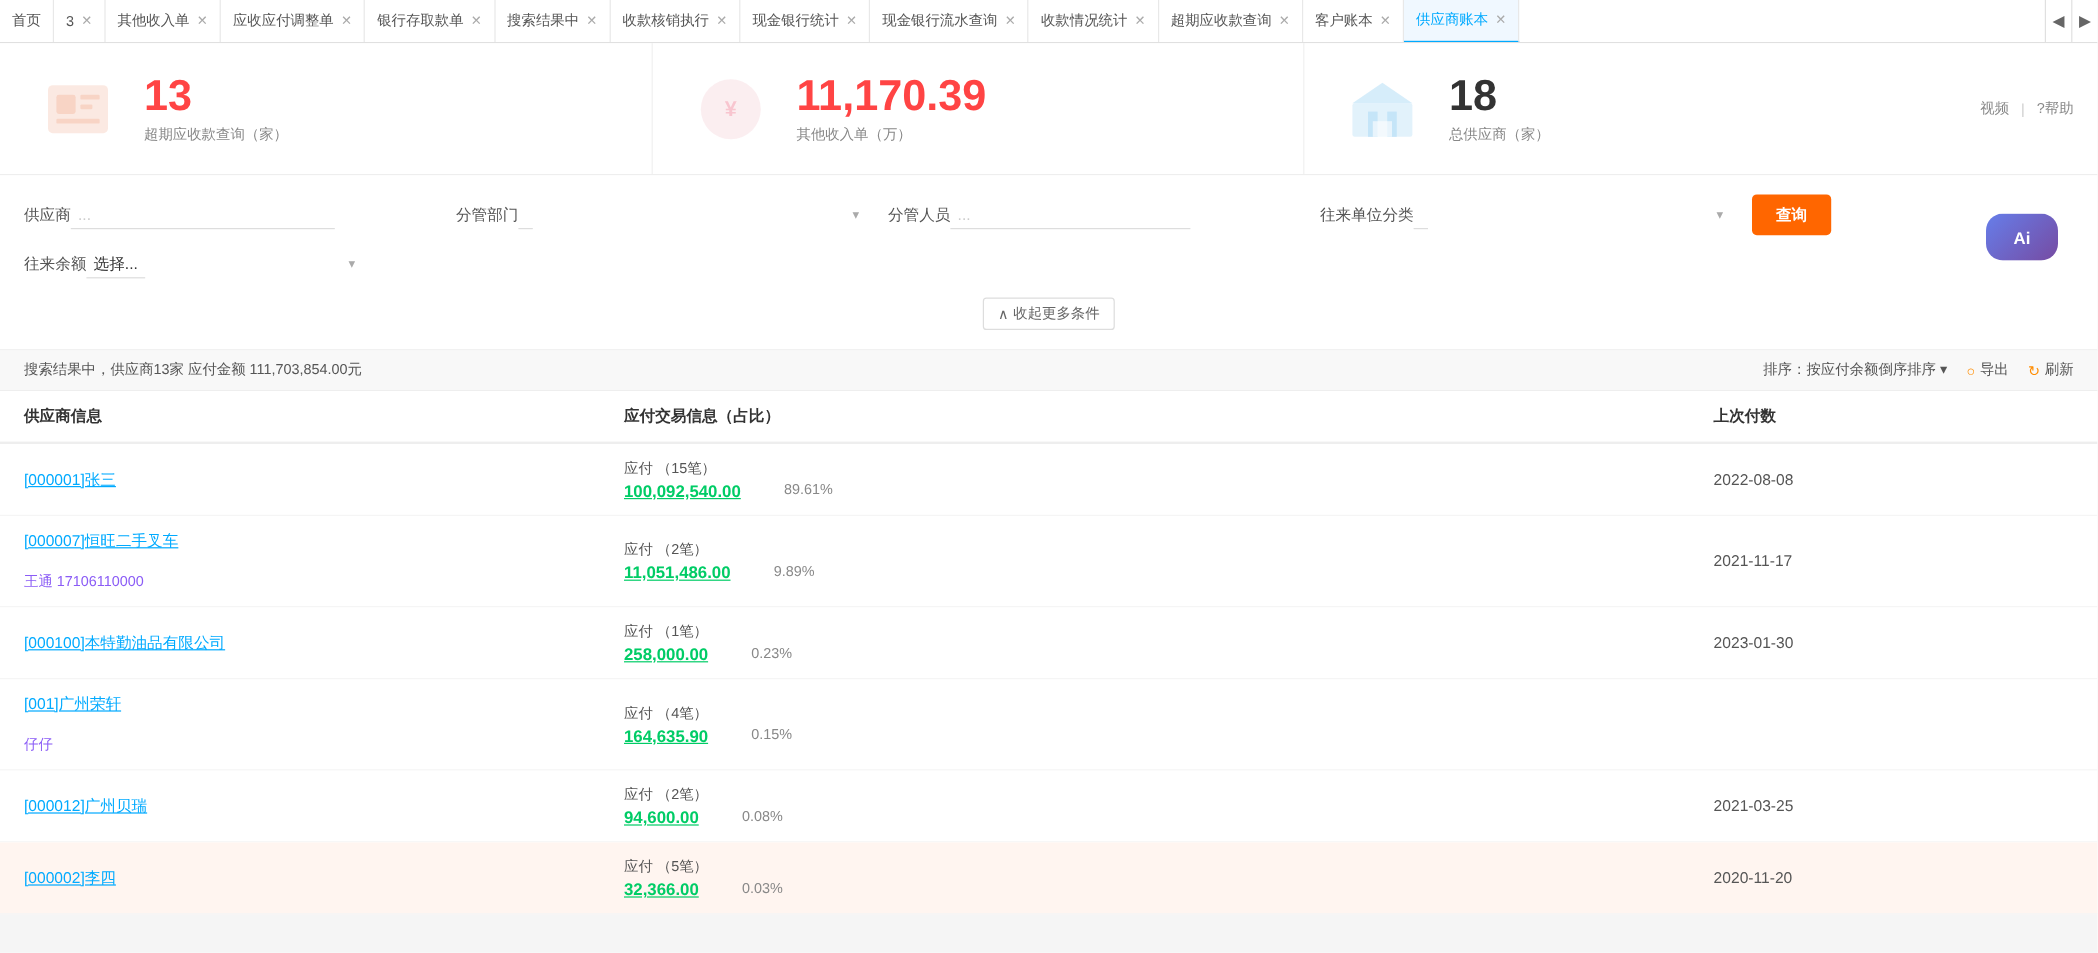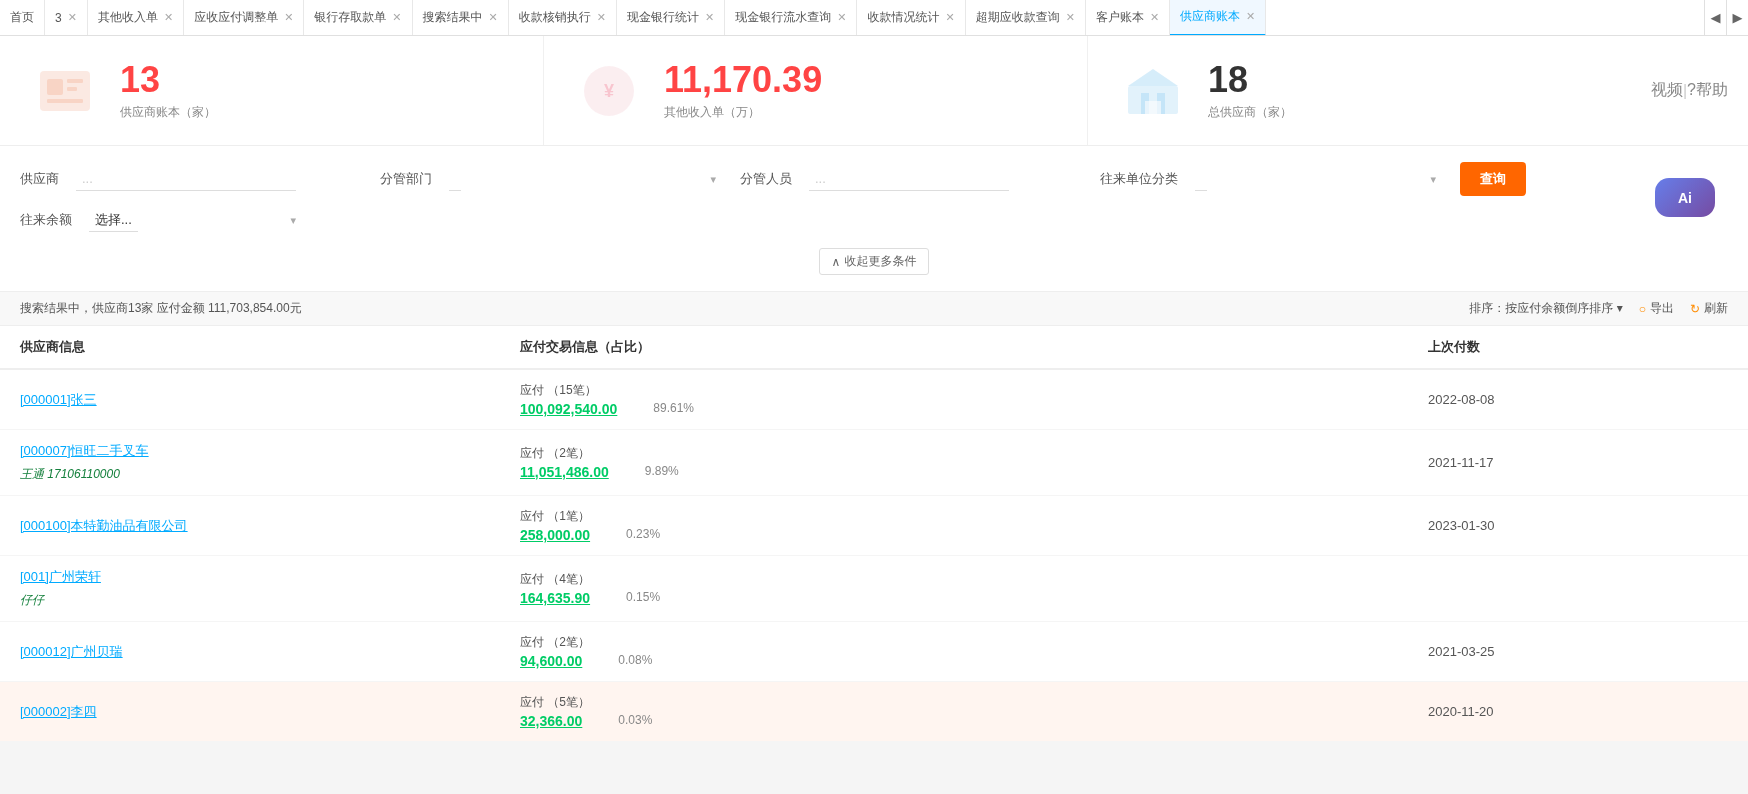--- a/index.html
+++ b/index.html
@@ -14,27 +14,27 @@
     .nav-arrow { width: 22px; height: 36px; display: flex; align-items: center; justify-content: center; cursor: pointer; color: #666; border-left: 1px solid #e0e0e0; }
 
     
     .header-stats { display: flex; background: #fff; border-bottom: 1px solid #eee; height: 110px; align-items: center; }
     .stat-card { display: flex; align-items: center; flex: 1; padding: 20px 30px; border-right: 1px solid #f0f0f0; height: 100%; }
     .stat-icon { width: 70px; height: 70px; display: flex; align-items: center; justify-content: center; margin-right: 20px; opacity: 0.6; }
     .stat-icon svg { width: 60px; height: 60px; }
     .stat-info { display: flex; flex-direction: column; }
     .stat-number { font-size: 36px; font-weight: bold; color: #ff4444; line-height: 1.1; }
     .stat-label { font-size: 12px; color: #888; margin-top: 4px; }
-    .header-right { display: flex; align-items: center; padding: 0 20px; font-size: 16px; color: #666; gap: 0; margin-left: auto; }
+    .header-right { display: flex; align-items: center; padding: 0 20px; font-size: 12px; color: #666; gap: 10px; margin-left: auto; }
     .header-right span { cursor: pointer; }
 
     
     .search-panel { background: #fff; padding: 16px 20px 8px 20px; border-bottom: 1px solid #eee; }
     .search-row { display: flex; align-items: center; gap: 20px; margin-bottom: 12px; }
-    .search-field { display: flex; align-items: center; gap: 17px; flex: 1; }
+    .search-field { display: flex; align-items: center; gap: 0; flex: 1; }
     .search-field label { font-size: 13px; color: #555; white-space: nowrap; }
     .search-input { flex: 1; border: none; border-bottom: 1px solid #ddd; outline: none; padding: 4px 6px; font-size: 13px; color: #333; background: transparent; }
     .search-input::placeholder { color: #ccc; }
     .search-select { flex: 1; border: none; border-bottom: 1px solid #ddd; outline: none; padding: 4px 6px; font-size: 13px; color: #333; background: transparent; appearance: none; cursor: pointer; }
     .select-wrapper { flex: 1; position: relative; }
     .select-wrapper::after { content: '▾'; position: absolute; right: 4px; top: 50%; transform: translateY(-50%); color: #aaa; pointer-events: none; font-size: 11px; }
     .more-btn { display: inline-flex; align-items: center; gap: 4px; font-size: 12px; color: #666; cursor: pointer; border: 1px solid #ddd; padding: 4px 12px; border-radius: 3px; background: #fff; }
     .query-btn { background: #ff6600; color: #fff; border: none; padding: 8px 20px; border-radius: 4px; cursor: pointer; font-size: 13px; font-weight: bold; text-align: right; }
     .collapse-row { display: flex; justify-content: center; padding: 4px 0 8px 0; }
 
@@ -42,21 +42,21 @@
     .results-bar { display: flex; align-items: flex-start; justify-content: space-between; padding: 8px 20px; background: #f8f8f8; border-bottom: 1px solid #eee; font-size: 12px; color: #555; }
     .results-actions { display: flex; align-items: center; gap: 16px; }
     .action-btn { display: flex; align-items: center; gap: 4px; cursor: pointer; color: #555; font-size: 12px; }
 
     
     .table-container { background: #fff; margin: 0; }
     .table-header { display: grid; grid-template-columns: 500px 1fr 300px; padding: 12px 20px; border-bottom: 2px solid #eee; font-weight: bold; color: #333; font-size: 13px; background: #fff; }
     .table-row { display: grid; grid-template-columns: 500px 1fr 300px; padding: 12px 20px; border-bottom: 1px solid #f5f5f5; align-items: center; cursor: pointer; }
     .table-row.highlighted { background: #fff5f0; }
     .supplier-name { color: #00aaff; text-decoration: underline; font-size: 13px; cursor: pointer; }
-    .supplier-sub { color: #15803d; font-size: 12px; margin-top: 6px; font-style: italic; }
+    .supplier-sub { color: #8b5cf6; font-size: 12px; margin-top: 16px; }
     .transaction-label { font-size: 12px; color: #555; }
     .transaction-amount { color: #00cc66; font-size: 14px; font-weight: bold; text-decoration: underline; cursor: pointer; margin-top: 2px; }
     .transaction-pct { color: #888; font-size: 12px; margin-left: 20px; }
     .transaction-info { display: flex; align-items: center; gap: 16px; }
     .last-payment { font-size: 13px; color: #555; }
   </style>
 </head>
 <body>
 
 <div class="top-nav">
@@ -123,21 +123,21 @@
       <svg viewBox="0 0 60 60" fill="none">
         <rect x="5" y="10" width="50" height="40" rx="4" fill="#f4b8a0" opacity="0.5"></rect>
         <rect x="12" y="18" width="16" height="16" rx="2" fill="#f4b8a0"></rect>
         <rect x="32" y="18" width="16" height="4" rx="1" fill="#f4b8a0"></rect>
         <rect x="32" y="26" width="10" height="4" rx="1" fill="#f4b8a0"></rect>
         <rect x="12" y="38" width="36" height="4" rx="1" fill="#f4b8a0"></rect>
       </svg>
     </div>
     <div class="stat-info">
       <span class="stat-number">13</span>
-      <span class="stat-label">供应商账本（家）</span>
+      <span class="stat-label">超期应收款查询（家）</span>
     </div>
   </div>
   <div class="stat-card">
     <div class="stat-icon">
       <svg viewBox="0 0 60 60" fill="none">
         <circle cx="30" cy="30" r="25" fill="#f4c8d0" opacity="0.5"></circle>
         <text x="30" y="36" text-anchor="middle" font-size="18" fill="#f4a0b0" font-weight="bold">¥</text>
       </svg>
     </div>
     <div class="stat-info">

